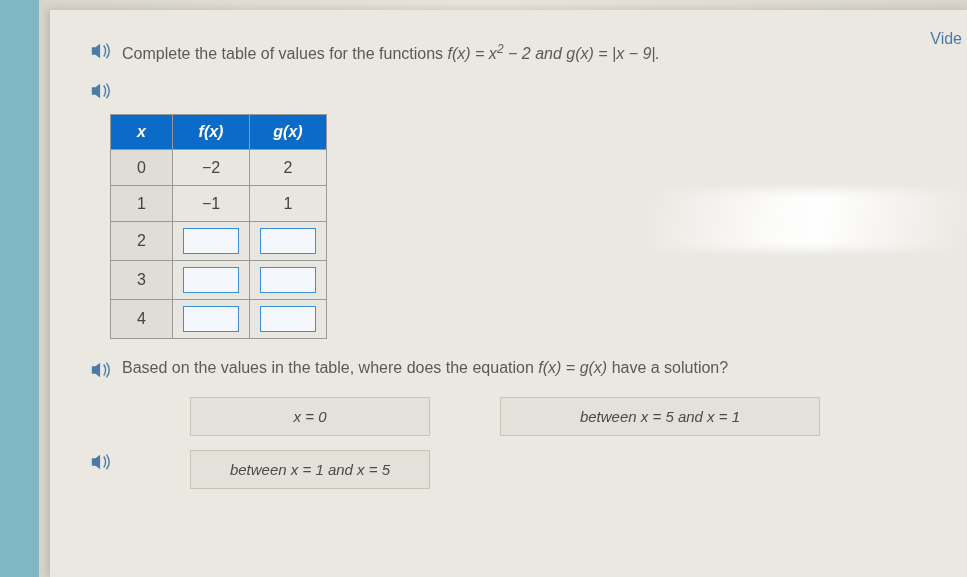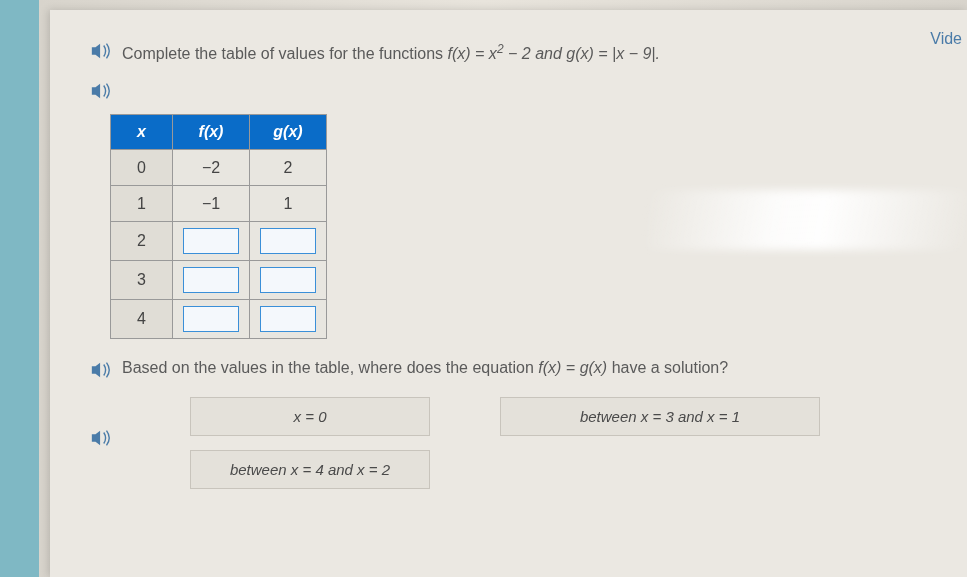--- a/index.html
+++ b/index.html
@@ -89,21 +89,21 @@
   .question-row {
     display: flex;
     align-items: flex-start;
     margin: 18px 0 18px 0;
     color: #5a5a5a;
     font-size: 16px;
   }
   
   .answers {
     display: flex;
-    align-items: center;
+    align-items: flex-end;
     margin-left: 0;
   }
   .answers-grid {
     display: grid;
     grid-template-columns: 240px 320px;
     gap: 14px 70px;
     margin-left: 70px;
   }
   .answer-btn {
     border: 1px solid #c8c4bc;
@@ -215,19 +215,19 @@
       <span class="speaker-icon">
         <svg viewBox="0 0 24 18" width="22" height="18">
             <path d="M2 5 h4 l5 -4 v16 l-5 -4 h-4 z" fill="#4a7ba8"></path>
             <path d="M15 3 q4 6 0 12" stroke="#4a7ba8" stroke-width="1.5" fill="none"></path>
             <path d="M18 1 q6 8 0 16" stroke="#4a7ba8" stroke-width="1.5" fill="none"></path>
           </svg>
       </span>
     </div>
     <div class="answers-grid">
       <div class="answer-btn">x = 0</div>
-      <div class="answer-btn">between x = 3 and x = 1</div>
-      <div class="answer-btn">between x = 4 and x = 2</div>
+      <div class="answer-btn">between x = 5 and x = 1</div>
+      <div class="answer-btn">between x = 1 and x = 5</div>
     </div>
   </div>
 
   <div class="glare"></div>
 </div>
 
 </body></html>

